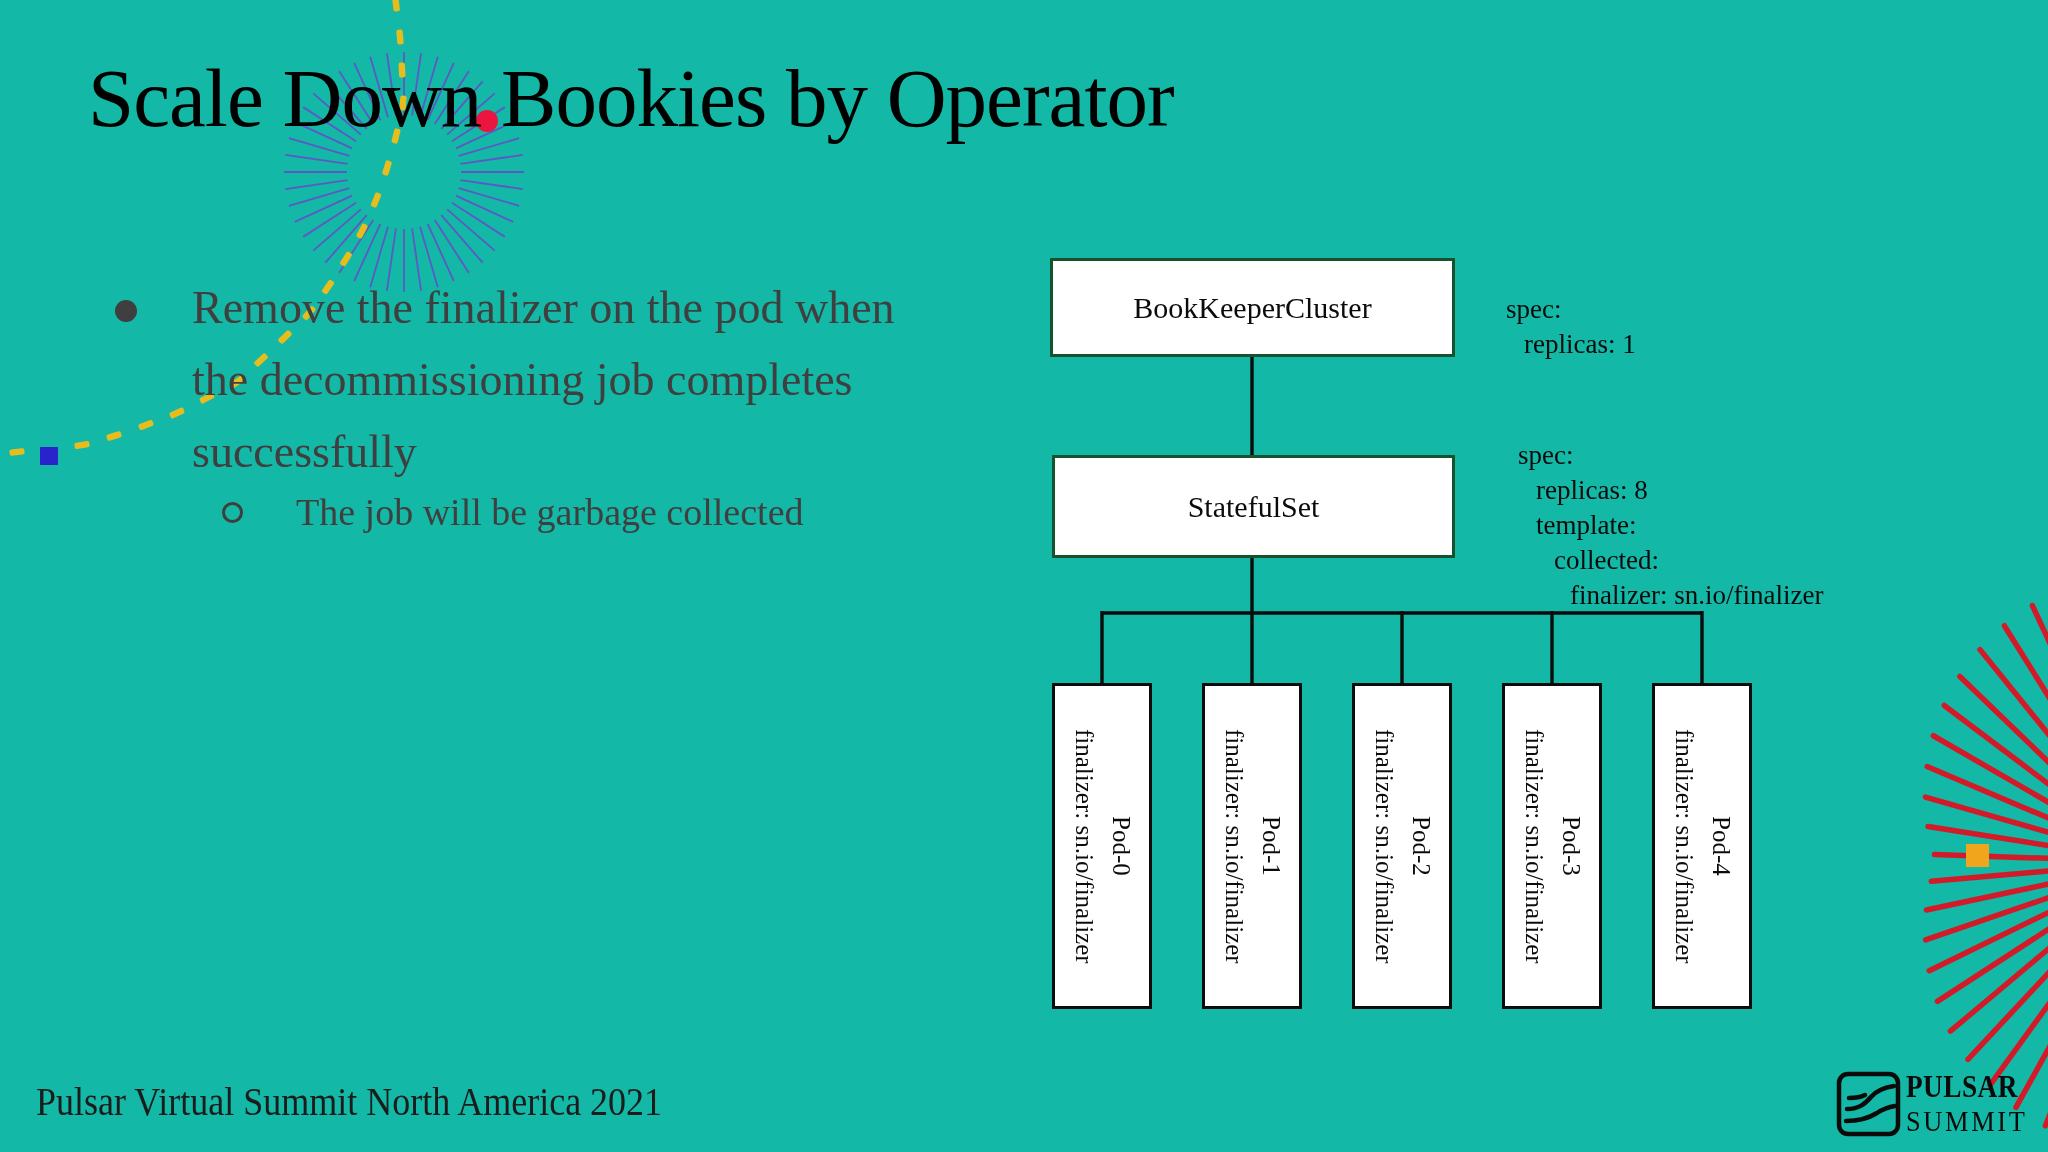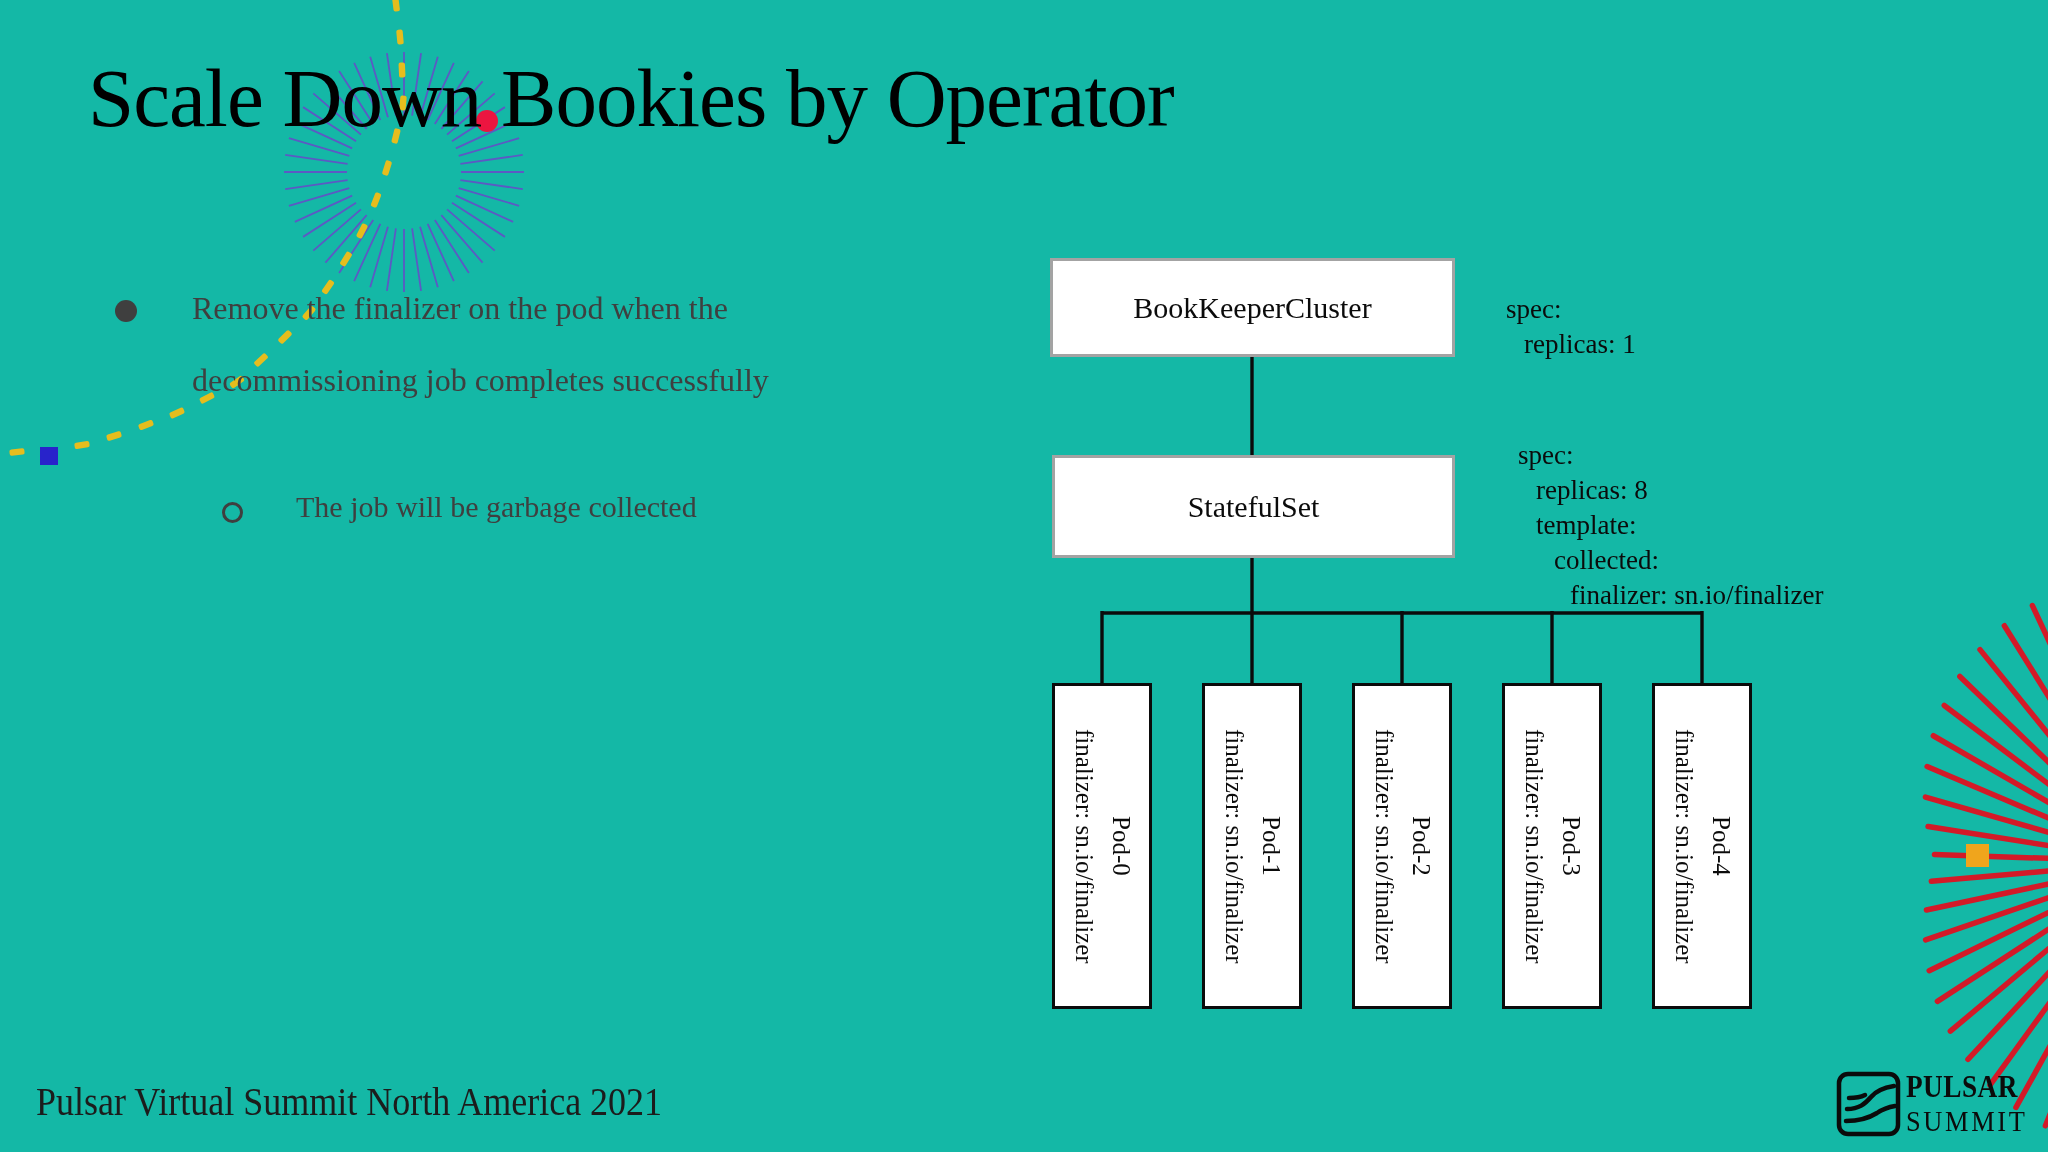--- a/index.html
+++ b/index.html
@@ -11,37 +11,37 @@
   
   .title{
     position:absolute;left:88px;top:48px;font-size:83px;line-height:1.22;
     color:#000;letter-spacing:-1px;z-index:3;white-space:nowrap;
   }
   .bullet-dot{
     position:absolute;left:115px;top:300px;width:22px;height:22px;border-radius:50%;
     background:#3f3f3f;z-index:3;
   }
   .bullet-text{
-    position:absolute;left:192px;top:272px;width:760px;font-size:32px;line-height:72px;
+    position:absolute;left:192px;top:272px;width:760px;font-size:46px;line-height:72px;
     color:#3f3f3f;z-index:3;
   }
   .sub-circle{
     position:absolute;left:222px;top:502px;width:15px;height:15px;border-radius:50%;
     border:3px solid #3f3f3f;background:transparent;z-index:3;
   }
   .sub-text{
-    position:absolute;left:296px;top:490px;font-size:30px;color:#3f3f3f;z-index:3;white-space:nowrap;
+    position:absolute;left:296px;top:490px;font-size:38px;color:#3f3f3f;z-index:3;white-space:nowrap;
   }
   .footer{
     position:absolute;left:36px;top:1078px;font-size:40px;font-weight:300;color:#1c1c1c;
     transform:scaleX(0.9);transform-origin:left center;z-index:3;white-space:nowrap;
   }
   
   .node{
-    position:absolute;border:3px solid #a3a3a3;background:#fff;z-index:2;
+    position:absolute;border:3px solid #14532d;background:#fff;z-index:2;
     display:flex;align-items:center;justify-content:center;
     font-size:30px;color:#0b0b0b;
   }
   .node-root{left:1050px;top:258px;width:399px;height:93px;}
   .node-middle{left:1052px;top:455px;width:397px;height:97px;}
   .pod{
     position:absolute;top:683px;width:94px;height:320px;border:3px solid #0b0b0b;
     background:#fff;z-index:2;
     writing-mode:vertical-rl;text-orientation:mixed;
     display:flex;flex-direction:column;align-items:center;justify-content:center;

